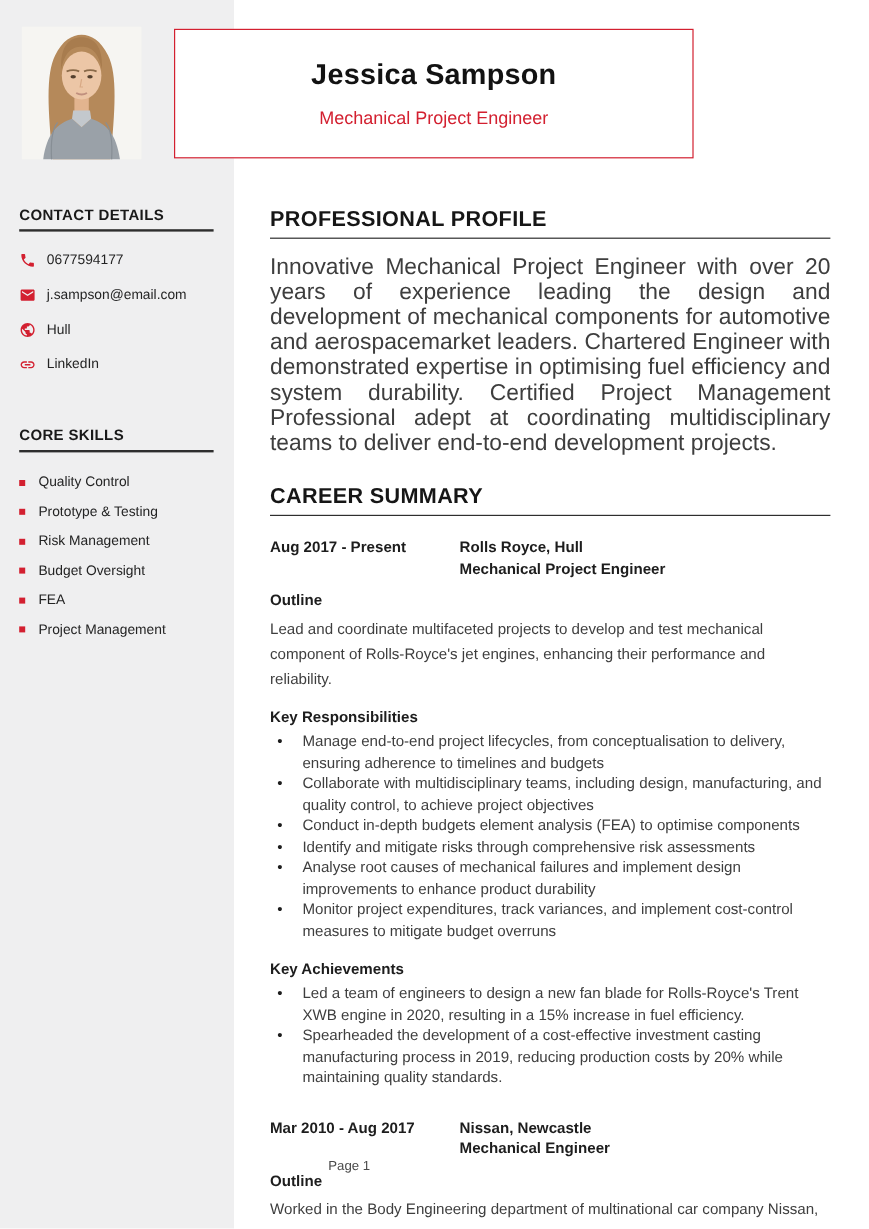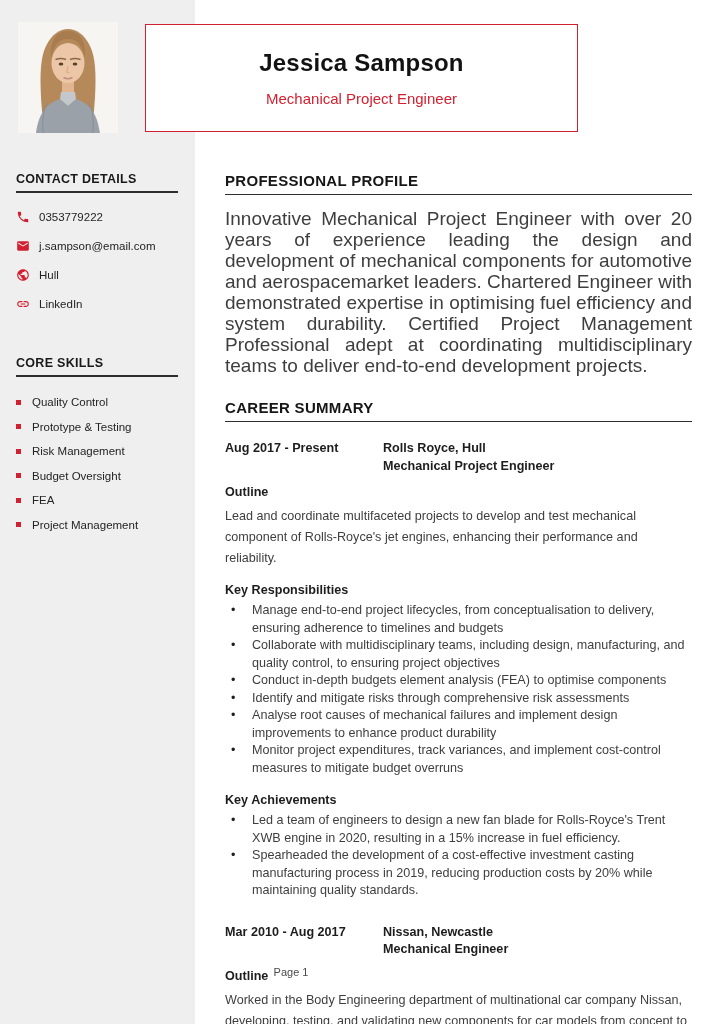--- a/index.html
+++ b/index.html
@@ -31,21 +31,21 @@
     position:absolute; left:145px; top:24px; width:433px; height:108px;
     box-sizing:border-box; background:#ffffff; border:1.5px solid #d32030;
     display:flex; flex-direction:column; align-items:center; justify-content:center; gap:13px;
   }
   .person-name { margin:0; font-size:24px; font-weight:800; color:#121212; letter-spacing:.2px; }
   .person-title { font-size:15px; color:#d32030; }
   
   .main { position:absolute; left:225px; top:0; width:467px; color:#3e3e3e; }
   .section-heading {
     margin:0; padding-bottom:5px; border-bottom:1.5px solid #2e2e2e;
-    font-size:15px; font-weight:800; letter-spacing:.3px; color:#161616;
+    font-size:18px; font-weight:800; letter-spacing:.3px; color:#161616;
   }
   .profile-section { margin-top:172px; }
   .profile-text { margin:13px 0 0; font-size:19px; line-height:21px; text-align:justify; }
   .career-section { margin-top:23px; }
   .entry-row {
     display:grid; grid-template-columns:158px 1fr; margin-top:18px;
     font-size:12.6px; line-height:17.5px; font-weight:700; color:#1d1d1d;
   }
   .entry2 { margin-top:24px; }
   .sub-heading { margin:10px 0 0; font-size:12.6px; font-weight:700; color:#1d1d1d; }
@@ -65,21 +65,21 @@
 <div class="page">
 
   <aside class="sidebar">
     <h3 class="side-heading">CONTACT DETAILS</h3>
 
     <div class="contact-list">
       <div class="contact-row">
         <svg viewBox="0 0 24 24">
             <path d="M6.62 10.79c1.44 2.83 3.76 5.14 6.59 6.59l2.2-2.21c.27-.27.67-.36 1.02-.24 1.12.37 2.33.57 3.57.57.55 0 1 .45 1 1V20c0 .55-.45 1-1 1-9.39 0-17-7.61-17-17 0-.55.45-1 1-1h3.5c.55 0 1 .45 1 1 0 1.25.2 2.45.57 3.57.11.35.03.74-.25 1.02l-2.2 2.2z"></path>
           </svg>
-        <span class="contact-label">0353779222</span>
+        <span class="contact-label">0677594177</span>
       </div>
       <div class="contact-row">
         <svg viewBox="0 0 24 24">
             <path d="M20 4H4c-1.1 0-2 .9-2 2v12c0 1.1.9 2 2 2h16c1.1 0 2-.9 2-2V6c0-1.1-.9-2-2-2zm0 4-8 5-8-5V6l8 5 8-5v2z"></path>
           </svg>
         <span class="contact-label">j.sampson@email.com</span>
       </div>
       <div class="contact-row">
         <svg viewBox="0 0 24 24">
             <path d="M12 2C6.48 2 2 6.48 2 12s4.48 10 10 10 10-4.48 10-10S17.52 2 12 2zm-1 17.93c-3.95-.49-7-3.85-7-7.93 0-.62.08-1.21.21-1.79L9 15v1c0 1.1.9 2 2 2v1.93zm6.9-2.54c-.26-.81-1-1.39-1.9-1.39h-1v-3c0-.55-.45-1-1-1H8v-2h2c.55 0 1-.45 1-1V7h2c1.1 0 2-.9 2-2v-.41c2.93 1.19 5 4.06 5 7.41 0 2.08-.8 3.97-2.1 5.39z"></path>
@@ -163,21 +163,21 @@
           <div>
             <div>Rolls Royce, Hull</div>
             <div>Mechanical Project Engineer</div>
           </div>
         </div>
         <h4 class="sub-heading">Outline</h4>
         <p class="outline-text">Lead and coordinate multifaceted projects to develop and test mechanical component of Rolls-Royce's jet engines, enhancing their performance and reliability.</p>
         <h4 class="sub-heading kr-heading">Key Responsibilities</h4>
         <ul class="dots">
             <li>Manage end-to-end project lifecycles, from conceptualisation to delivery, ensuring adherence to timelines and budgets</li>
-            <li>Collaborate with multidisciplinary teams, including design, manufacturing, and quality control, to ensuring project objectives</li>
+            <li>Collaborate with multidisciplinary teams, including design, manufacturing, and quality control, to achieve project objectives</li>
             <li>Conduct in-depth budgets element analysis (FEA) to optimise components</li>
             <li>Identify and mitigate risks through comprehensive risk assessments</li>
             <li>Analyse root causes of mechanical failures and implement design improvements to enhance product durability</li>
             <li>Monitor project expenditures, track variances, and implement cost-control measures to mitigate budget overruns</li>
           </ul>
         <h4 class="sub-heading ka-heading">Key Achievements</h4>
         <ul class="dots">
             <li>Led a team of engineers to design a new fan blade for Rolls-Royce's Trent XWB engine in 2020, resulting in a 15% increase in fuel efficiency.</li>
             <li>Spearheaded the development of a cost-effective investment casting manufacturing process in 2019, reducing production costs by 20% while maintaining quality standards.</li>
           </ul>

